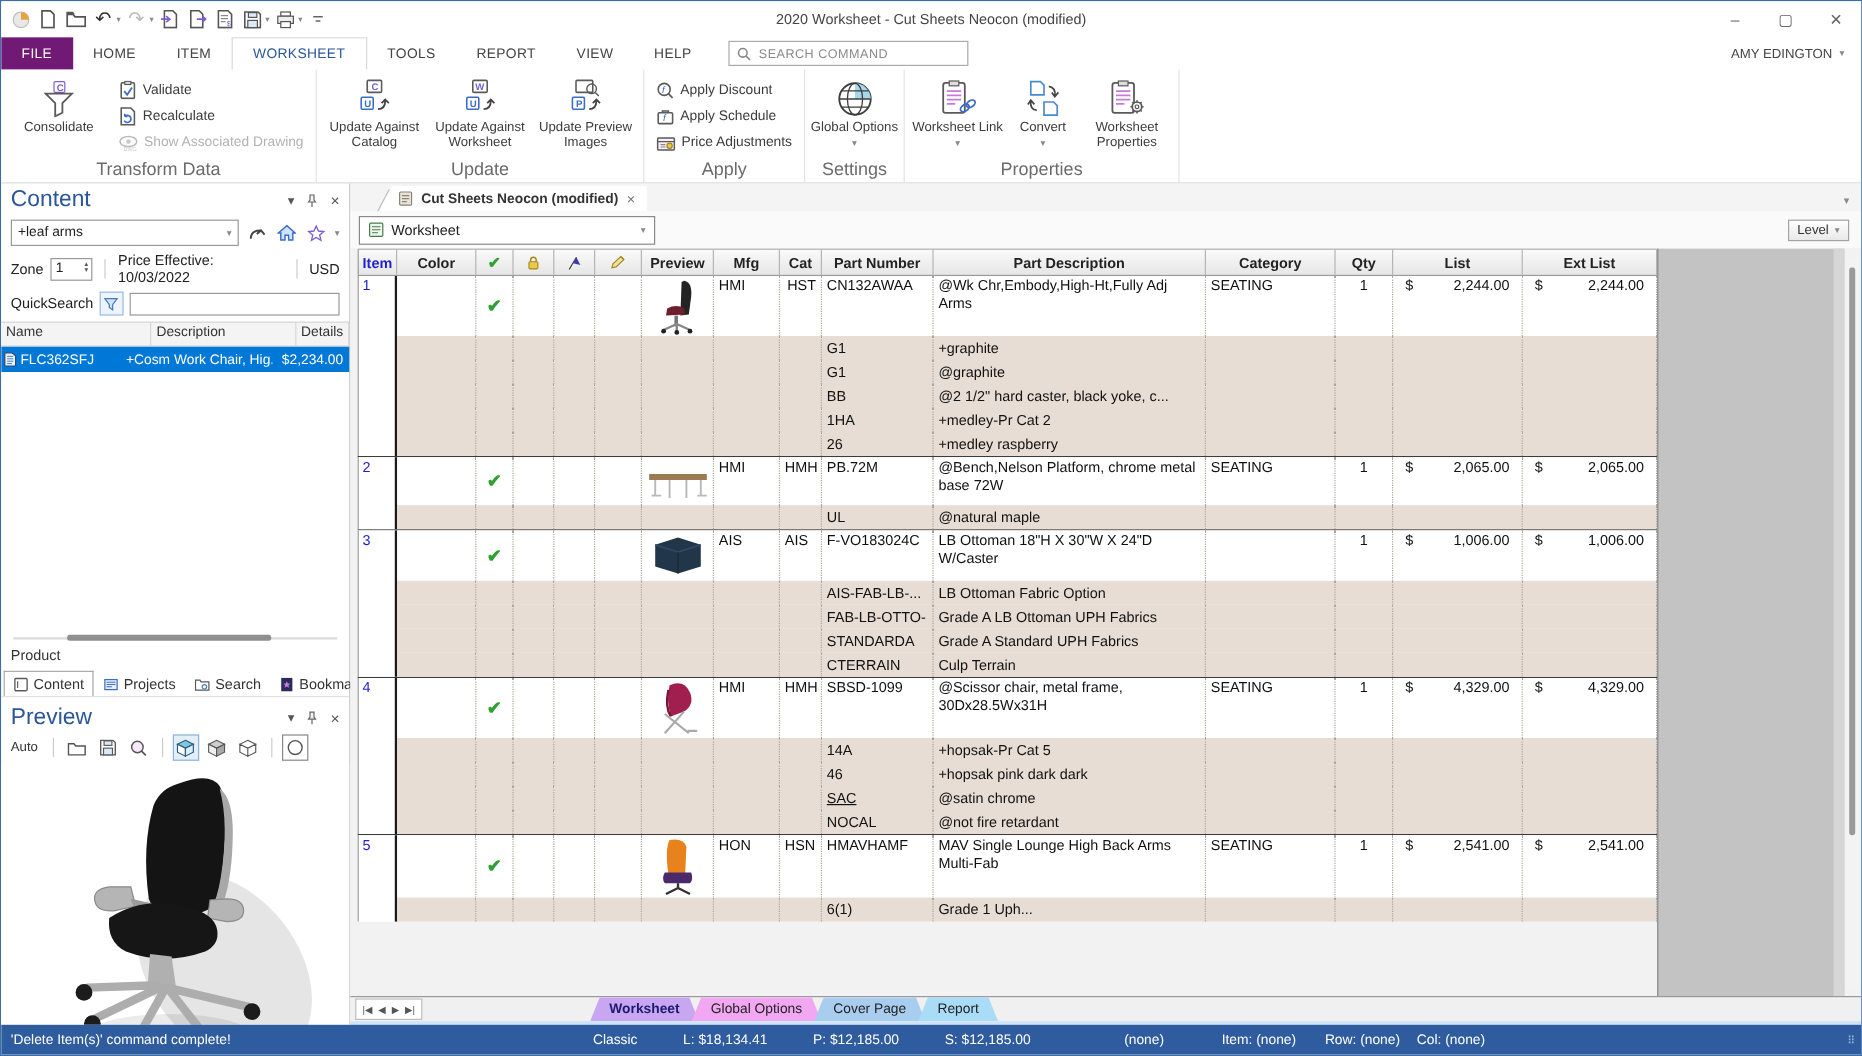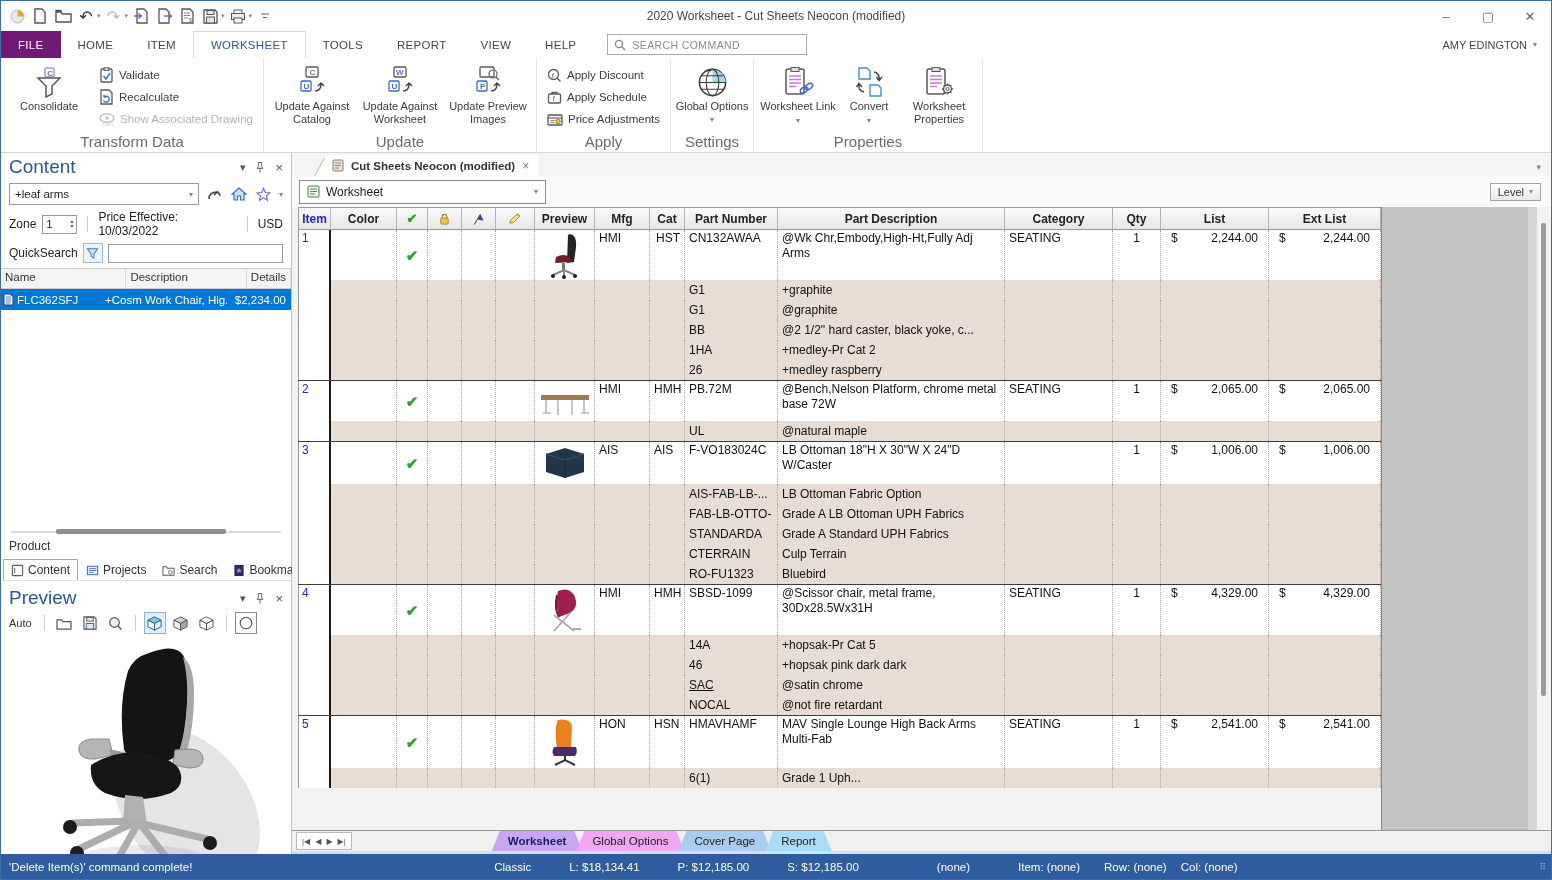--- a/index.html
+++ b/index.html
@@ -950,36 +950,20 @@
                     <div class="c " style="width: 60px;"></div>
                     <div class="c " style="width: 55px;"></div>
                     <div class="c " style="width: 35px;"></div>
                     <div class="c subtext" style="width: 93px;">CTERRAIN</div>
                     <div class="c subtext" style="width: 227px;">Culp Terrain</div>
                     <div class="c " style="width: 108px;"></div>
                     <div class="c " style="width: 48px;"></div>
                     <div class="c " style="width: 108px;"></div>
                     <div class="c " style="width: 112px;"></div>
                   </div>
-                  <div class="trow sub">
-                    <div class="c " style="width: 66px;"></div>
-                    <div class="c " style="width: 31px;"></div>
-                    <div class="c " style="width: 34px;"></div>
-                    <div class="c " style="width: 34px;"></div>
-                    <div class="c " style="width: 39px;"></div>
-                    <div class="c " style="width: 60px;"></div>
-                    <div class="c " style="width: 55px;"></div>
-                    <div class="c " style="width: 35px;"></div>
-                    <div class="c subtext" style="width: 93px;">RO-FU1323</div>
-                    <div class="c subtext" style="width: 227px;">Bluebird</div>
-                    <div class="c " style="width: 108px;"></div>
-                    <div class="c " style="width: 48px;"></div>
-                    <div class="c " style="width: 108px;"></div>
-                    <div class="c " style="width: 112px;"></div>
-                  </div>
                 </div>
               </div>
               <div class="tgroup">
                 <div class="gitem">4</div>
                 <div class="gright">
                   <div class="trow main">
                     <div class="c " style="width: 66px;"></div>
                     <div class="c center" style="width: 31px;">
                       <span class="checkmark">✔</span>
                     </div>

